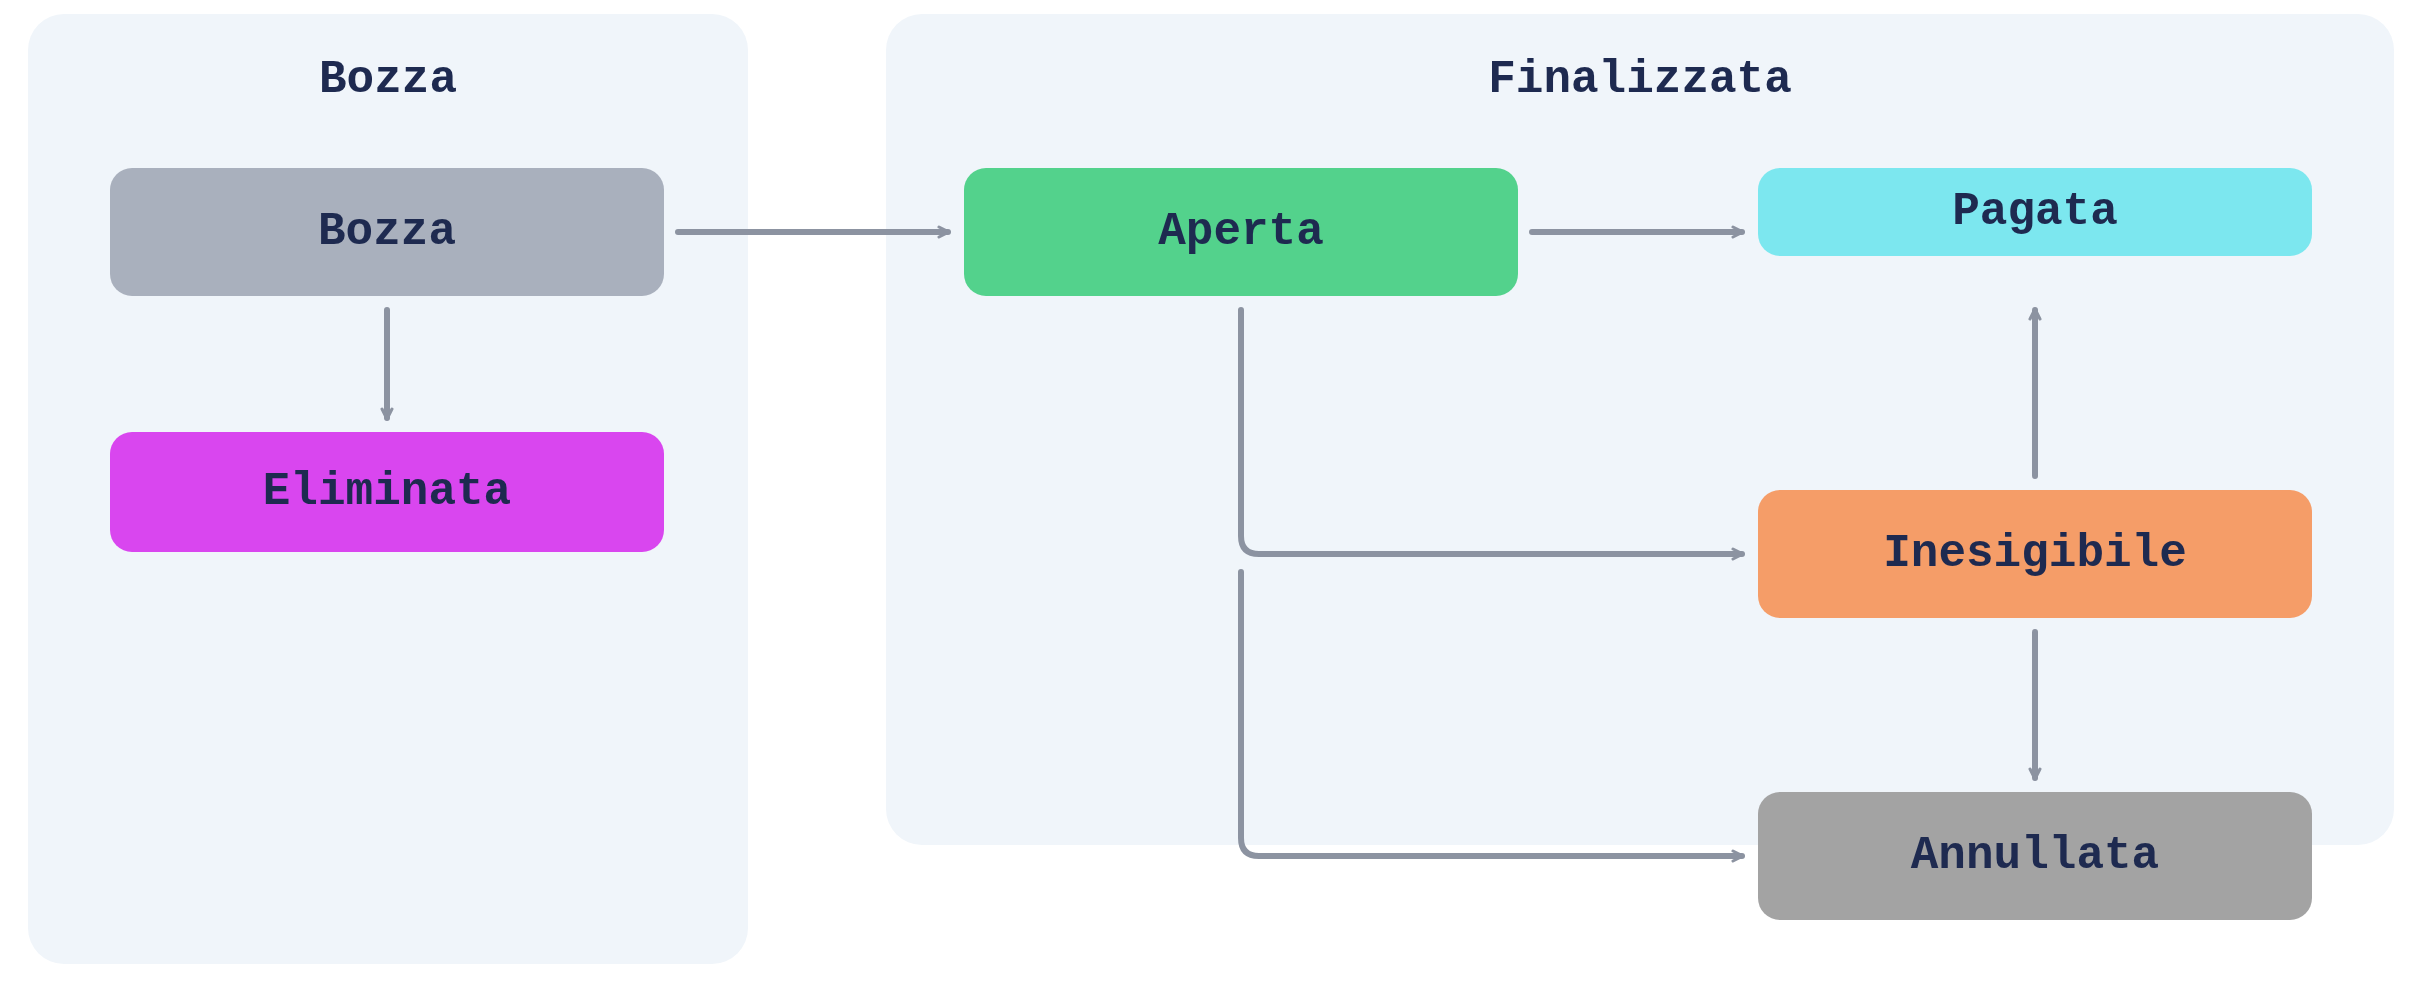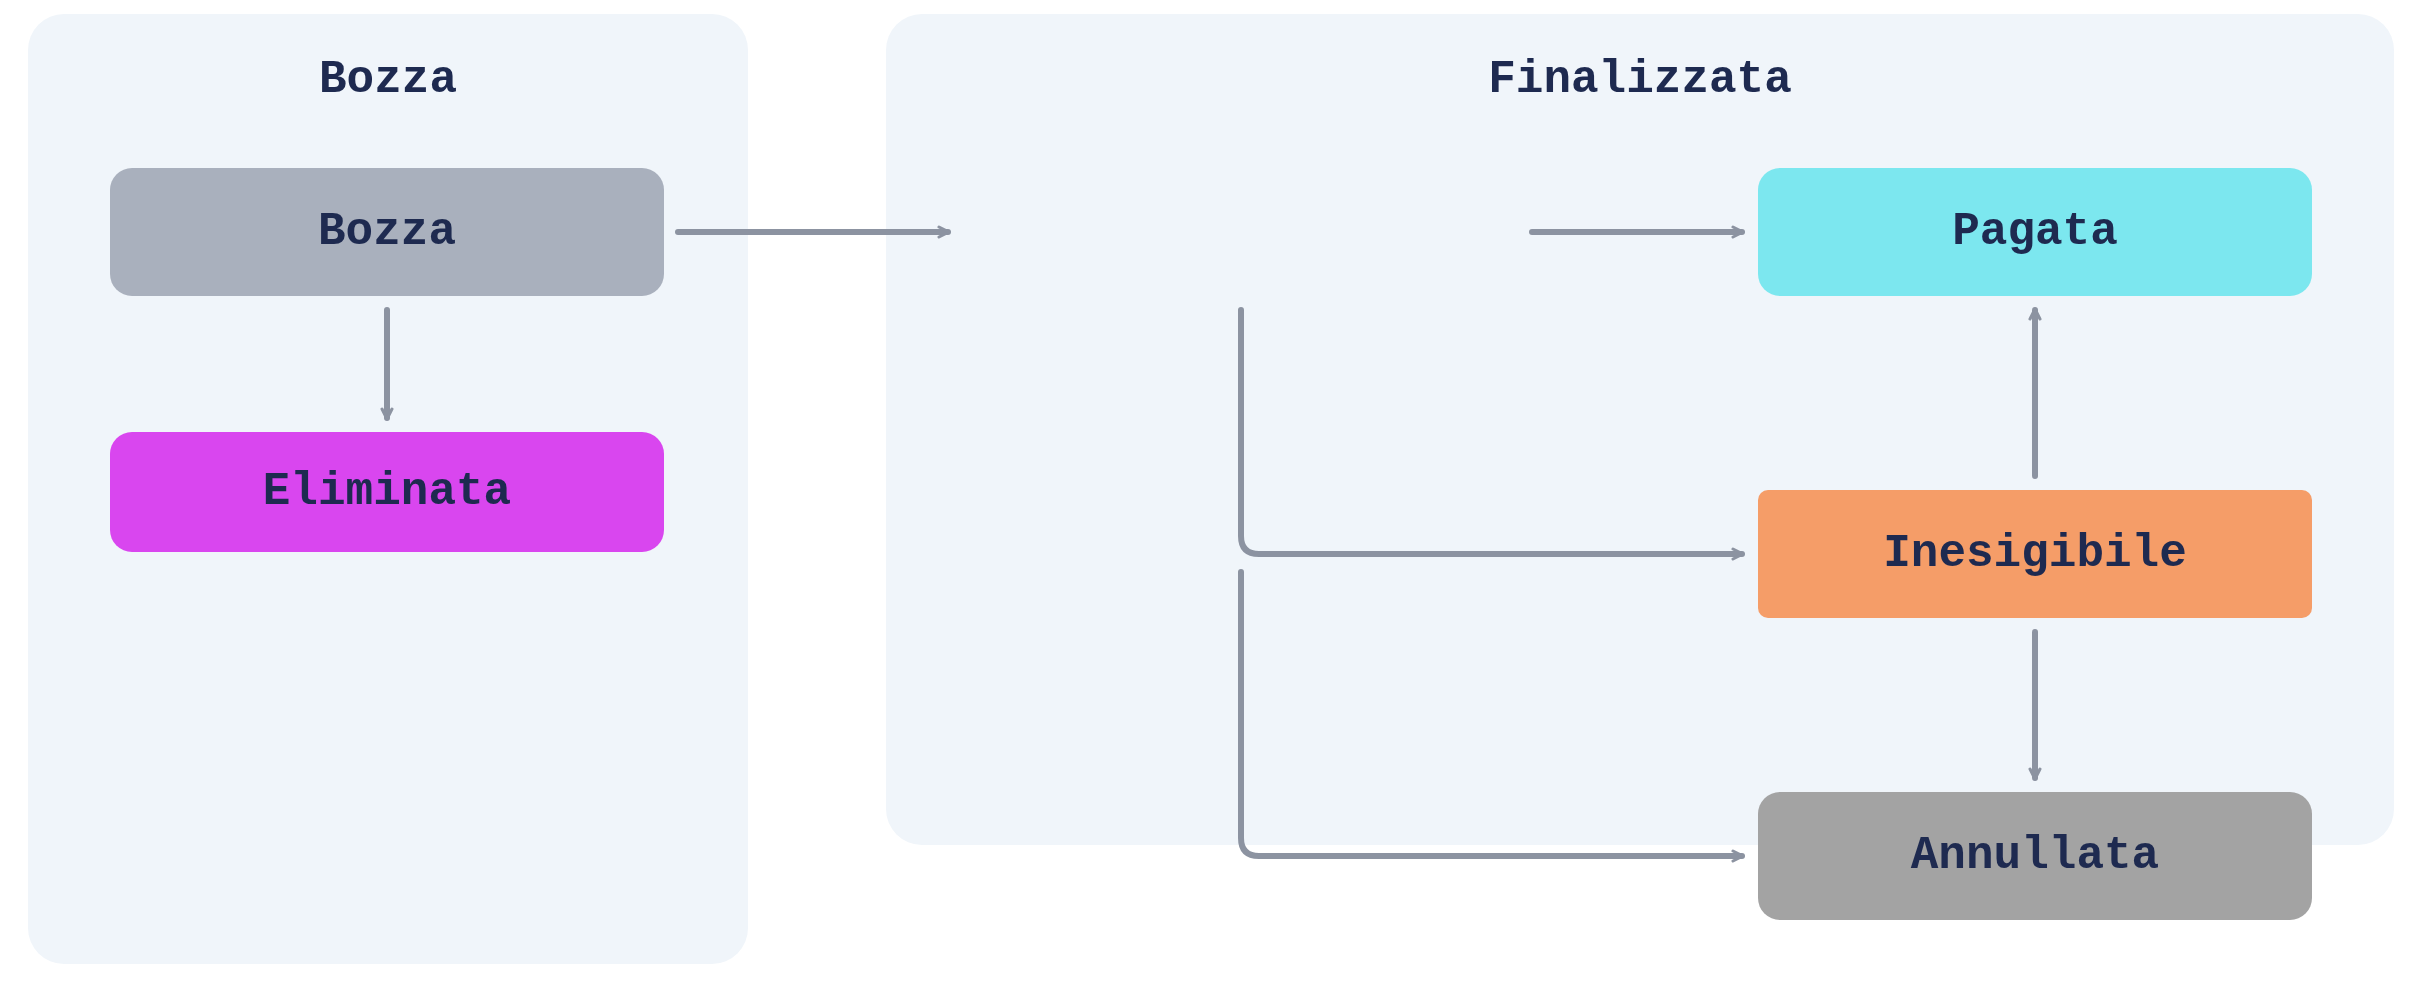--- a/index.html
+++ b/index.html
@@ -54,24 +54,25 @@
   </div>
 
   <div class="panel" style="left:886px; top:14px; width:1508px; height:831px;">
     <div class="panel-title" style="top:40px;">Finalizzata</div>
   </div>
 
   <div class="state" style="left:110px; top:168px; width:554px; height:128px; background:#A9B0BD;">Bozza</div>
 
   <div class="state" style="left:110px; top:432px; width:554px; height:120px; background:#d946ef;">Eliminata</div>
 
+  <div class="state" style="left:964px; top:168px; width:554px; height:128px; background:#53D28C;">Aperta</div>
 
-  <div class="state" style="left:1758px; top:168px; width:554px; height:128px; background:#7CE7EF;">Pagata</div>
+  <div class="state" style="left:1758px; top:168px; width:554px; height:88px; background:#7CE7EF;">Pagata</div>
 
-  <div class="state" style="left:1758px; top:490px; width:554px; height:128px; background:#F59D68;border-radius:10px;">Inesigibile</div>
+  <div class="state" style="left:1758px; top:490px; width:554px; height:128px; background:#F59D68;">Inesigibile</div>
 
   <div class="state" style="left:1758px; top:792px; width:554px; height:128px; background:#a3a3a3;">Annullata</div>
 
   <svg class="connector" style="left:0;top:0;" width="2424" height="998">
     <defs>
       <marker id="arrowhead" markerWidth="14" markerHeight="14" refX="11" refY="7" orient="auto" markerUnits="userSpaceOnUse">
         <path d="M2,2 L12,7 L2,12" fill="none" stroke="#8C93A1" stroke-width="3" stroke-linecap="round" stroke-linejoin="round"></path>
       </marker>
     </defs>
     <g fill="none" stroke="#8C93A1" stroke-width="6" stroke-linecap="round" stroke-linejoin="round" marker-end="url(#arrowhead)">

